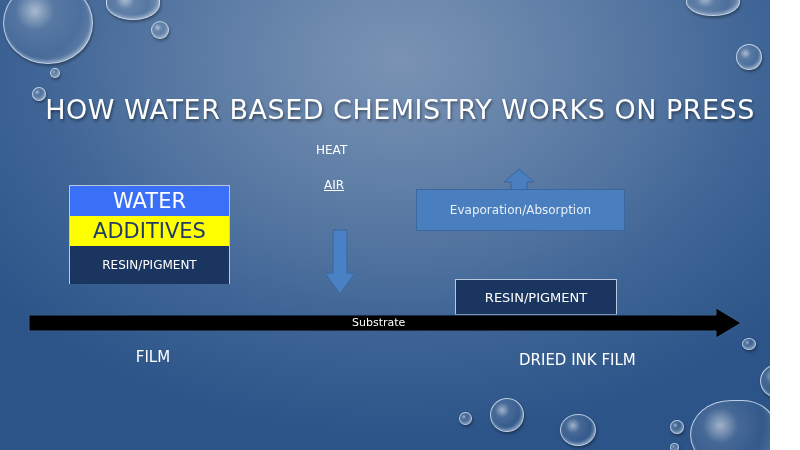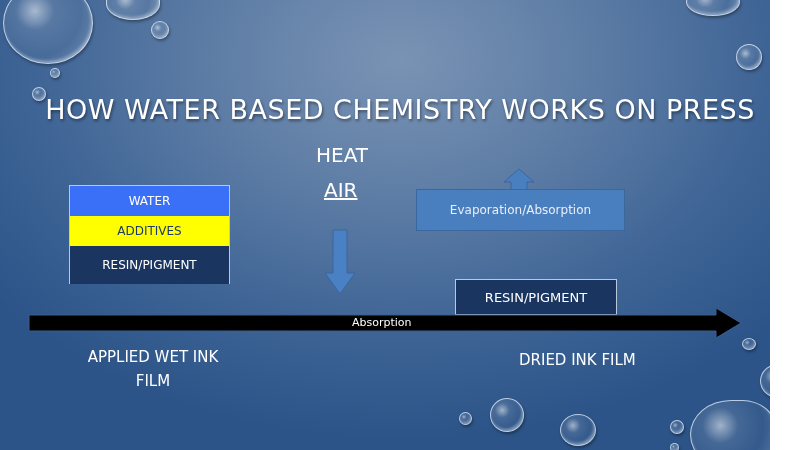--- a/index.html
+++ b/index.html
@@ -11,28 +11,28 @@
     color:#fff;
   }
   .title {
     position:absolute; left:0; width:800px; top:76px; text-align:center;
     font-size:27px; letter-spacing:0.5px; color:#fff;
     text-shadow: 1px 2px 3px rgba(0,0,0,0.45);
     font-family: "DejaVu Sans", sans-serif; font-weight:normal;
   }
   .stack { position:absolute; left:69px; top:185px; width:161px; }
   .layer {
-    height:30px; line-height:30px; text-align:center; font-size:12px;
+    height:30px; line-height:30px; text-align:center; font-size:21px;
     border-left:1px solid #b9c8dc; border-right:1px solid #b9c8dc;
   }
   .layer.water { background:#3a6ff7; color:#fff; border-top:1px solid #b9c8dc; }
   .layer.additives { background:#ffff00; color:#1f3c66; }
   .layer.amine { background:#ff0000; color:#fff; }
   .layer.resin { background:#1a3660; color:#fff; height:38px; line-height:38px; font-size:12px; }
-  .label-white { position:absolute; color:#fff; font-size:20px; }
+  .label-white { position:absolute; color:#fff; font-size:12px; }
   .heat { left:316px; top:143px; }
   .air { left:324px; top:178px;text-decoration:underline; }
   .down-arrow { position:absolute; left:324px; top:229px; width:32px; height:66px; }
   .evap {
     position:absolute; left:416px; top:189px; width:207px; height:40px;
     background:#4a7fbf; border:1px solid #3a679d;
     display:flex; align-items:center; justify-content:center;
     font-size:12px; color:#e8eef7;
   }
   .up-arrow { position:absolute; left:503px; top:168px; width:32px; height:22px; }
@@ -94,21 +94,20 @@
     <span>Evaporation/Absorption</span>
   </div>
 
   <div class="resin-dry">
     <span>RESIN/PIGMENT</span>
   </div>
 
   <svg class="substrate" viewBox="0 0 714 30">
     <polygon points="1,7 688,7 688,0 713,15 688,30 688,23 1,23" fill="#000" stroke="#3a5f8f" stroke-width="1"></polygon>
   </svg>
-  <div class="substrate-label">Absorption</div>
+  <div class="substrate-label">Substrate</div>
 
   <div class="applied">
-    <div>APPLIED WET INK</div>
     <div>FILM</div>
   </div>
   <div class="label-white dried">DRIED INK FILM</div>
 
 </div>
 
 </body></html>

